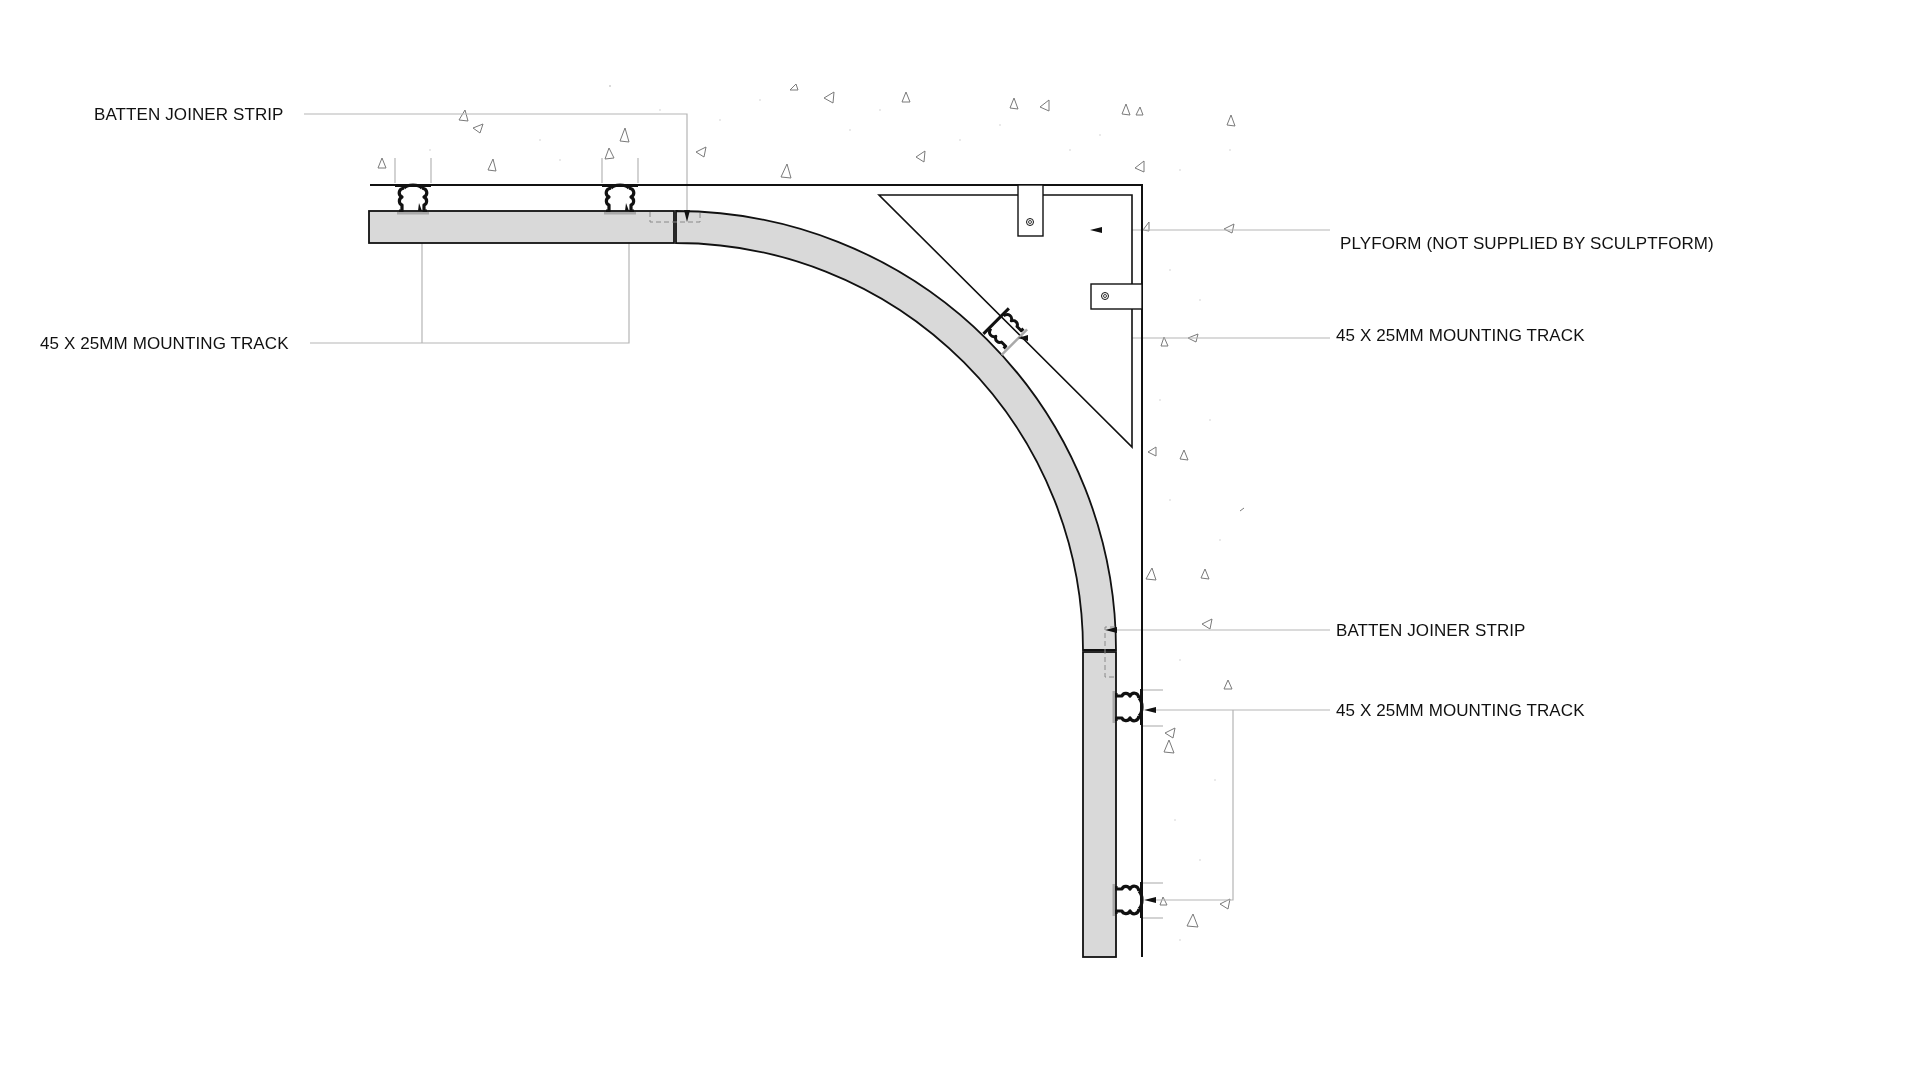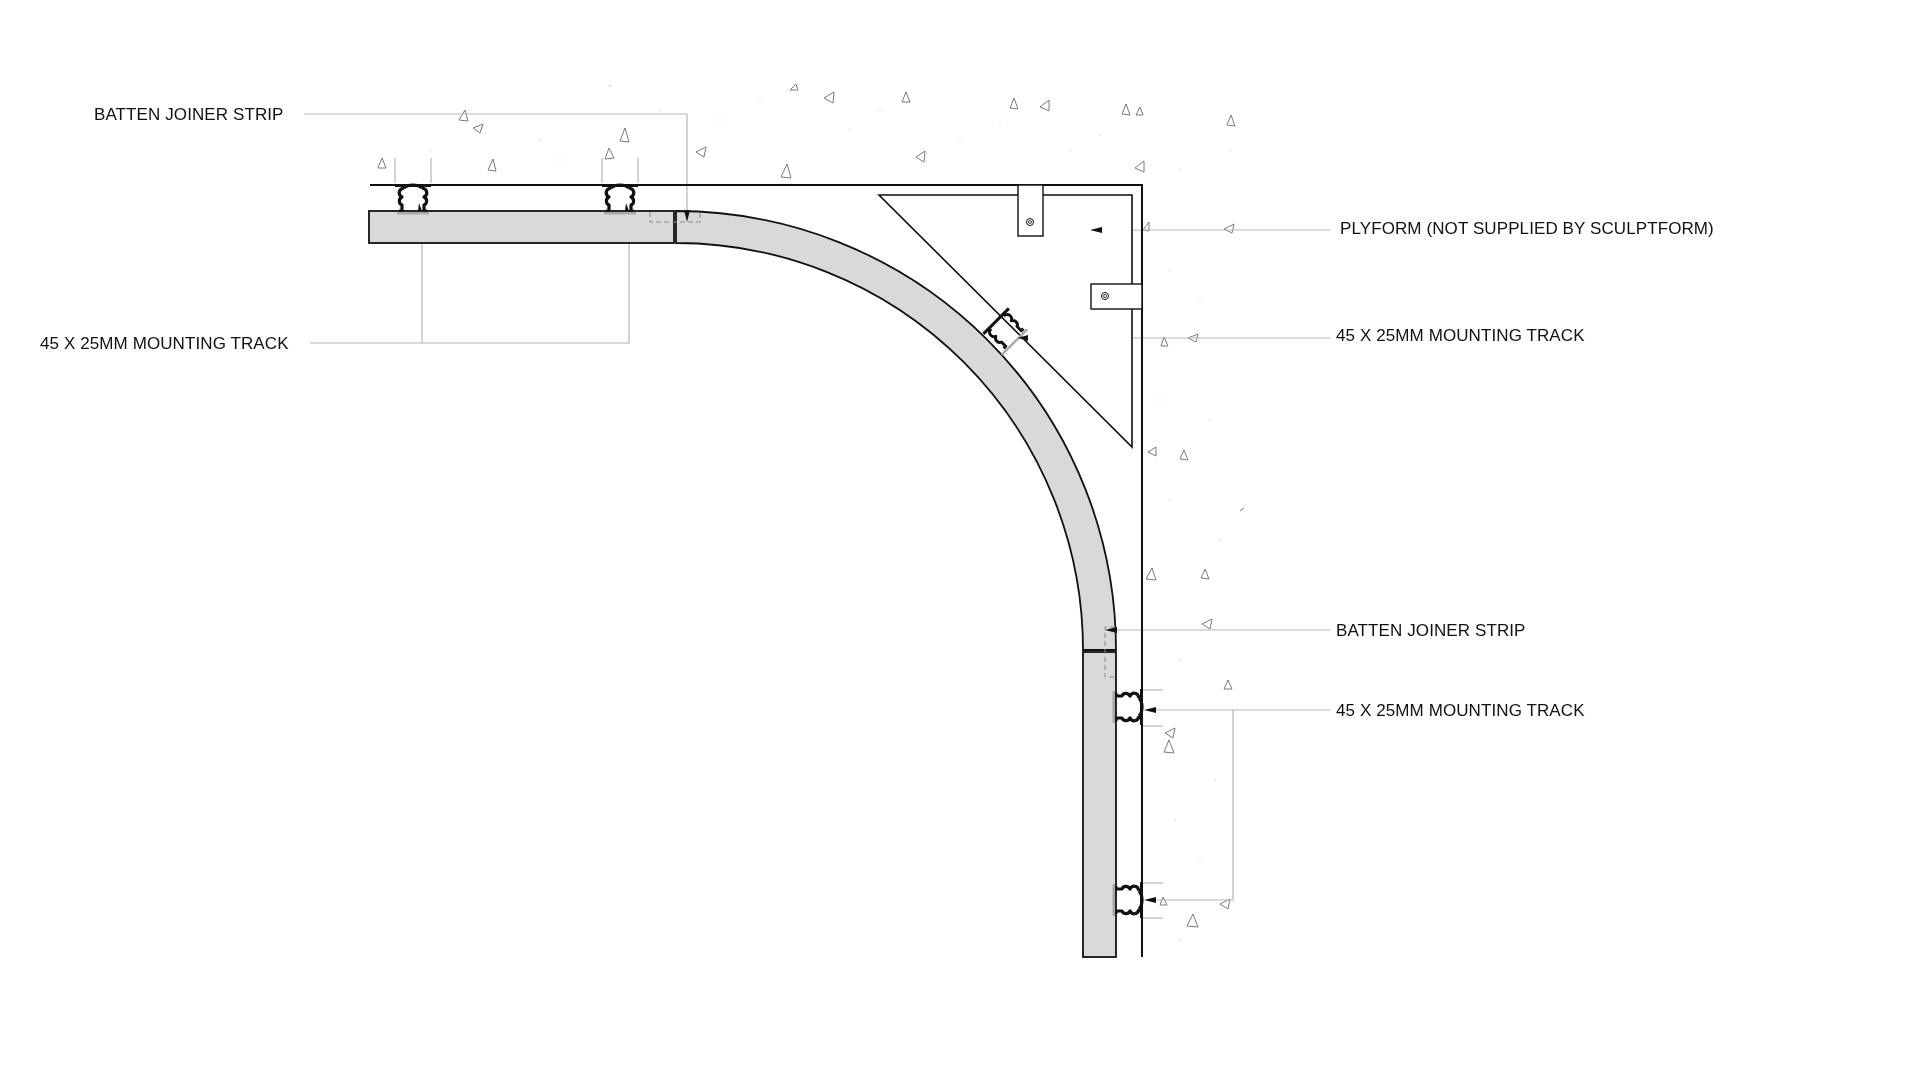--- a/index.html
+++ b/index.html
@@ -186,17 +186,17 @@
     <rect x="-16" y="27" width="32" height="2.5" fill="#a9a9a9"></rect>
   </g>
   <path d="M1144,900 l12,-3 l0,6 z" fill="#111111"></path>
 
   <path d="M1090,230 l12,-3 l0,6 z" fill="#111111"></path>
 </svg>
 
   
   <div class="label" style="left:94px; top:105px;">BATTEN JOINER STRIP</div>
   <div class="label" style="left:40px; top:334px;">45 X 25MM MOUNTING TRACK</div>
-  <div class="label" style="left:1340px; top:219px;">PLYFORM (NOT SUPPLIED BY SCULPTFORM)</div>
+  <div class="label" style="left:1340px; top:234px;">PLYFORM (NOT SUPPLIED BY SCULPTFORM)</div>
   <div class="label" style="left:1336px; top:326px;">45 X 25MM MOUNTING TRACK</div>
   <div class="label" style="left:1336px; top:621px;">BATTEN JOINER STRIP</div>
   <div class="label" style="left:1336px; top:701px;">45 X 25MM MOUNTING TRACK</div>
 </div>
 
 </body></html>

